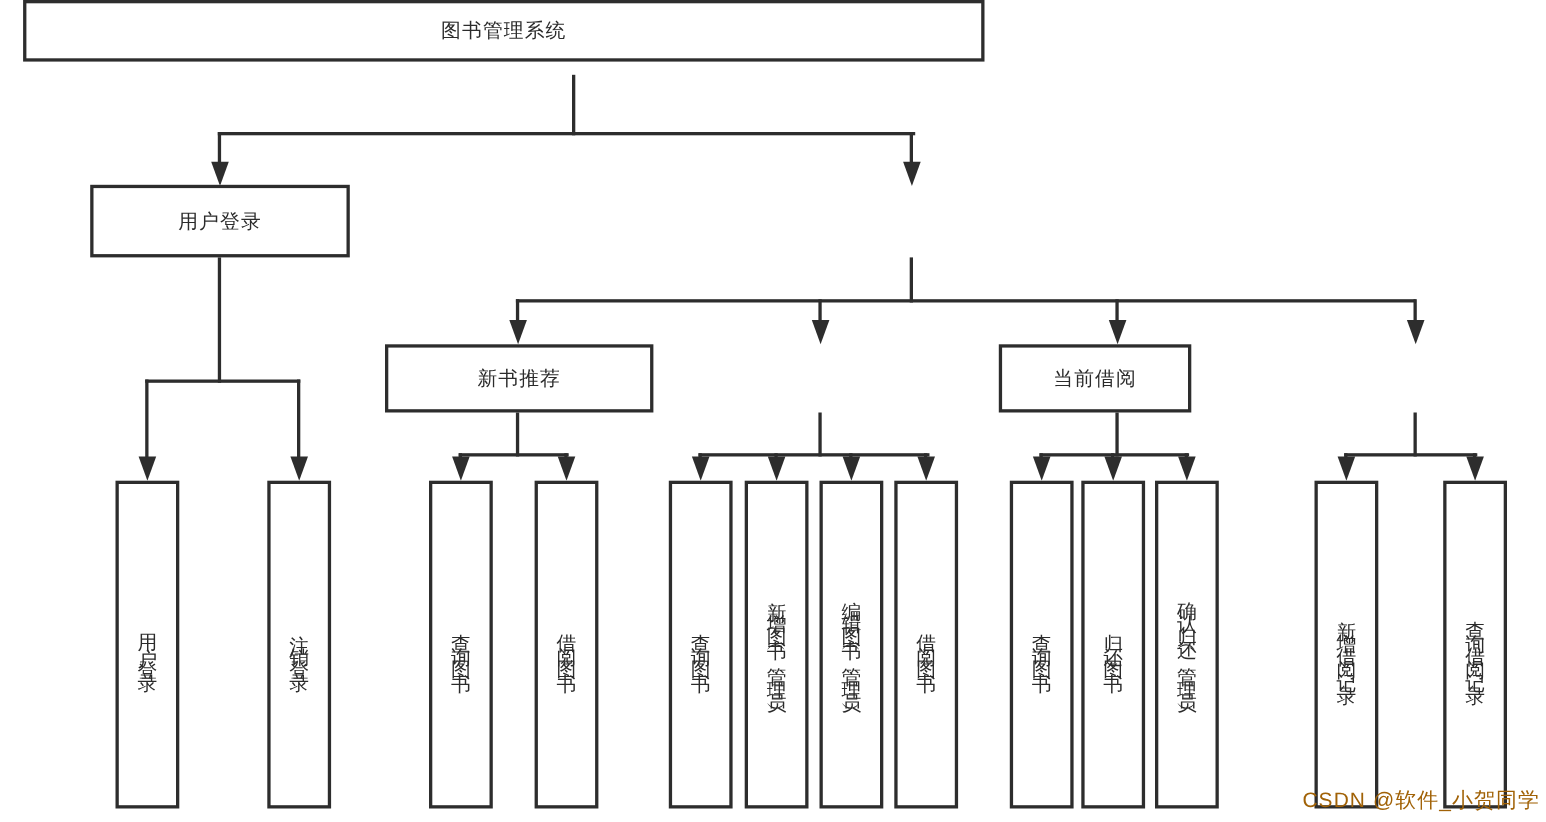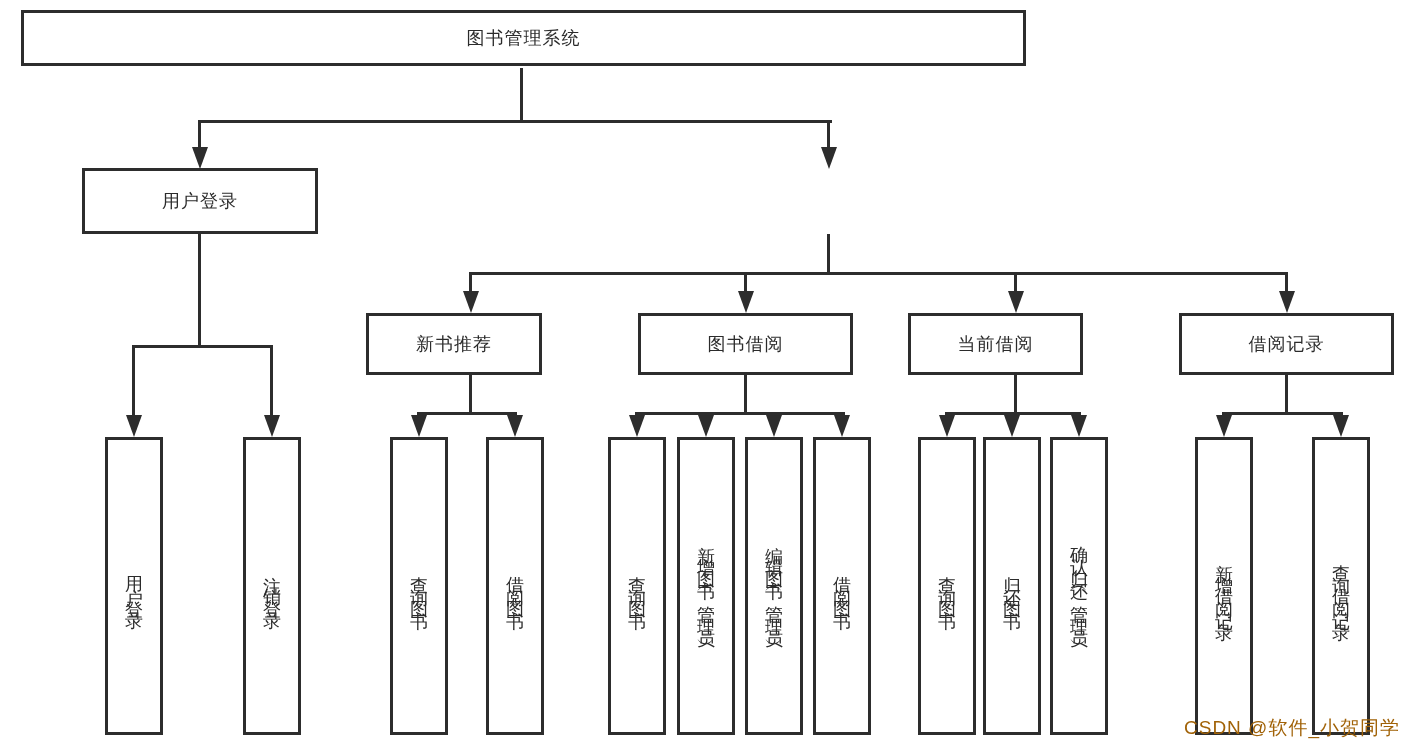--- a/index.html
+++ b/index.html
@@ -27,21 +27,21 @@
   .watermark{
     position:absolute;left:1184px;top:715px;z-index:5;
     font-size:19px;color:#a16207;letter-spacing:1px;white-space:nowrap;
   }
 </style>
 </head>
 <body>
 
 <div class="canvas">
 
-  <div class="node h" style="left:21px;top:10px;width:1005px;height:56px">
+  <div class="node h" style="left:21px;top:0;width:874px;height:56px">
     <span class="lbl">图书管理系统</span>
   </div>
 
   <div class="vline" style="left:520px;top:68px;height:55px"></div>
   <div class="hline" style="left:198px;top:120px;width:634px"></div>
   <div class="vline" style="left:198px;top:120px;height:29px"></div>
   <div class="arrow" style="left:192px;top:147px"></div>
   <div class="vline" style="left:827px;top:120px;height:29px"></div>
   <div class="arrow" style="left:821px;top:147px"></div>
 
@@ -60,31 +60,25 @@
   <div class="hline" style="left:469px;top:272px;width:818px"></div>
   <div class="vline" style="left:469px;top:272px;height:21px"></div>
   <div class="arrow" style="left:463px;top:291px"></div>
   <div class="vline" style="left:744px;top:272px;height:21px"></div>
   <div class="arrow" style="left:738px;top:291px"></div>
   <div class="vline" style="left:1014px;top:272px;height:21px"></div>
   <div class="arrow" style="left:1008px;top:291px"></div>
   <div class="vline" style="left:1285px;top:272px;height:21px"></div>
   <div class="arrow" style="left:1279px;top:291px"></div>
 
-  <div class="node h" style="left:366px;top:313px;width:176px;height:62px">
+  <div class="node h" style="left:350px;top:313px;width:244px;height:62px">
     <span class="lbl">新书推荐</span>
-  </div>
-  <div class="node h" style="left:638px;top:313px;width:215px;height:62px">
-    <span class="lbl">图书借阅</span>
   </div>
   <div class="node h" style="left:908px;top:313px;width:175px;height:62px">
     <span class="lbl">当前借阅</span>
-  </div>
-  <div class="node h" style="left:1179px;top:313px;width:215px;height:62px">
-    <span class="lbl">借阅记录</span>
   </div>
 
   <div class="vline" style="left:469px;top:375px;height:40px"></div>
   <div class="hline" style="left:417px;top:412px;width:100px"></div>
   <div class="vline" style="left:417px;top:412px;height:6px"></div>
   <div class="arrow" style="left:411px;top:415px"></div>
   <div class="vline" style="left:513px;top:412px;height:6px"></div>
   <div class="arrow" style="left:507px;top:415px"></div>
 
   <div class="vline" style="left:744px;top:375px;height:40px"></div>

